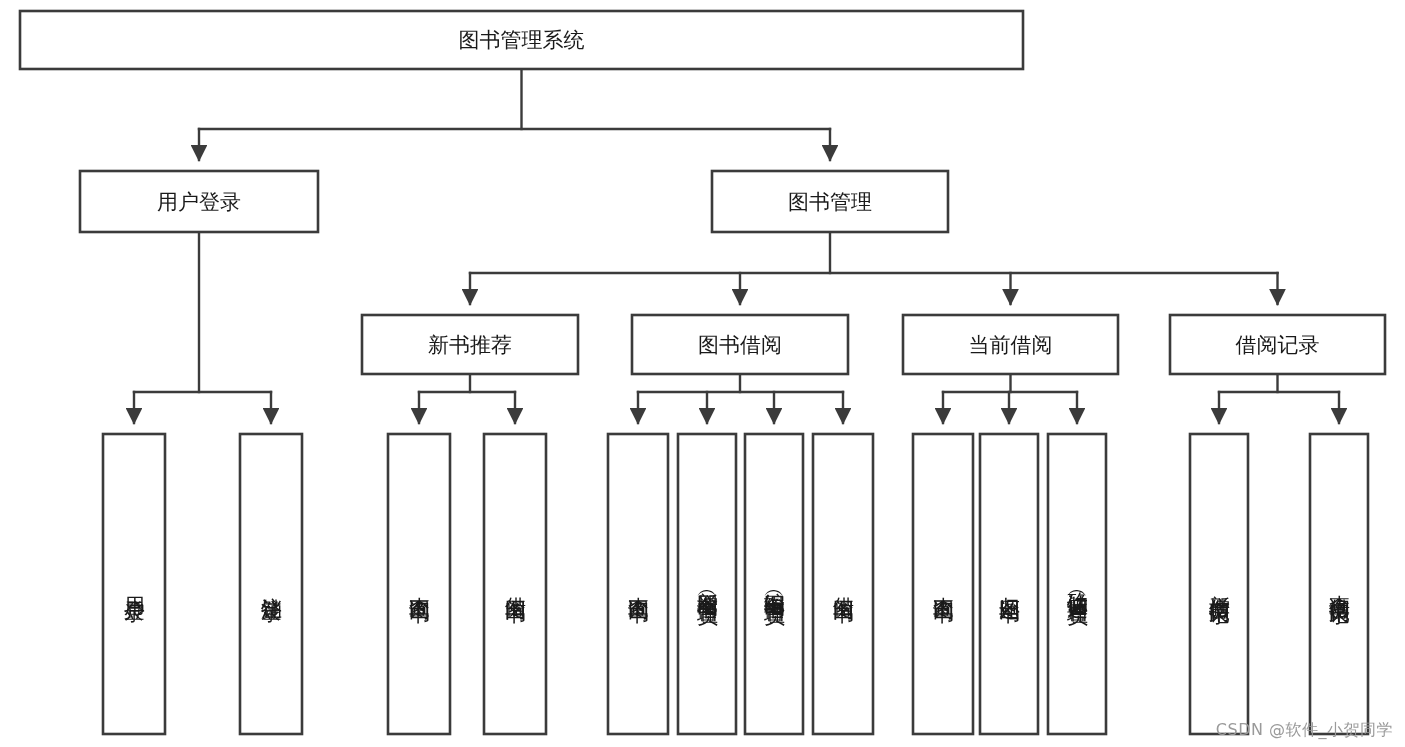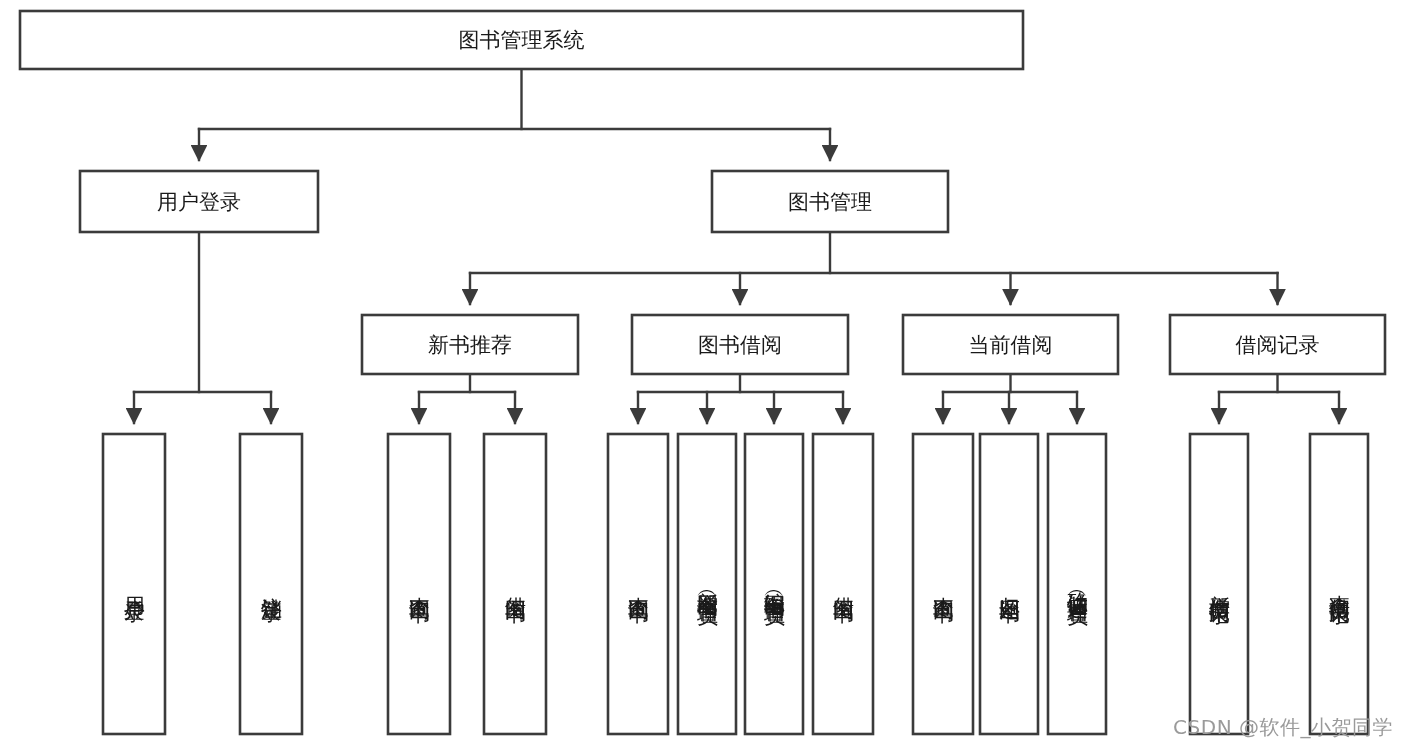--- a/index.html
+++ b/index.html
@@ -62,21 +62,21 @@
     white-space: nowrap;
     text-align: center;
     pointer-events: none;
     user-select: none;
   }
   .watermark {
     position: absolute;
     right: 12px;
     bottom: 6px;
     font-family: "DejaVu Sans", "Liberation Sans", sans-serif;
-    font-size: 20px;
+    font-size: 16px;
     color: #9a9a9a;
     white-space: nowrap;
     letter-spacing: 0.5px;
   }
 </style>
 </head>
 <body>
 
 <div id="diagram-root">
 

